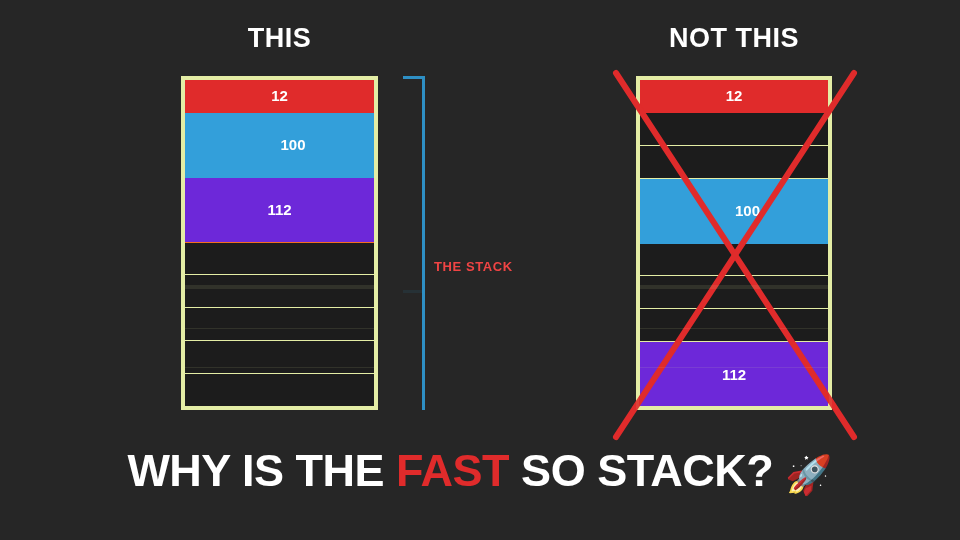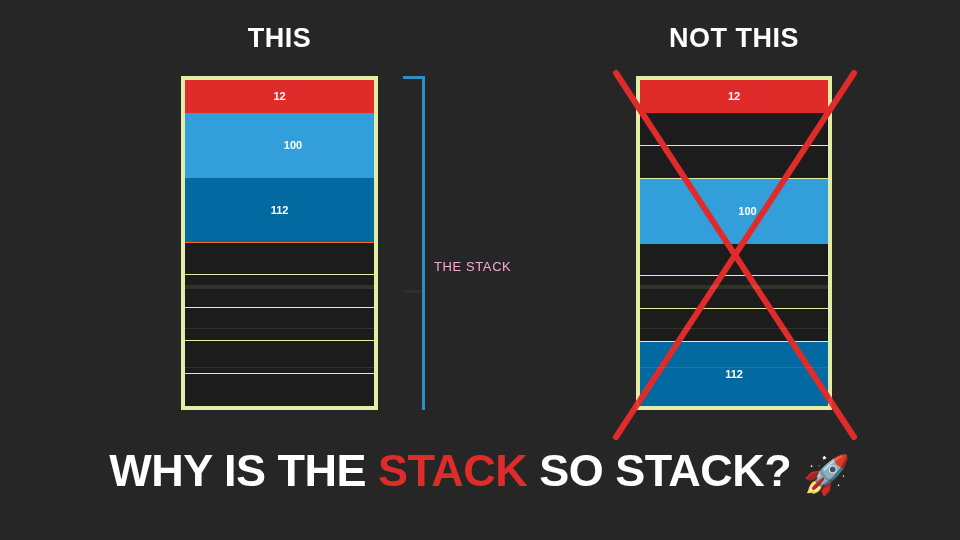--- a/index.html
+++ b/index.html
@@ -49,29 +49,29 @@
   #stack-bad  { left: 636px; top: 76px; width: 196px; height: 334px; }
 
   .cell {
     box-sizing: border-box;
     flex: 1 1 0;
     border-bottom: 1px solid #e4eda5;
     display: flex;
     align-items: center;
     justify-content: center;
     color: #ffffff;
-    font-size: 11px;
+    font-size: 15px;
     font-weight: bold;
     position: relative;
   }
   .cell:last-child { border-bottom: none; }
   .cell.empty { background: #1c1c1c; color: transparent; }
   .cell.red    { background: #e02b2b; border-bottom-color: #e02b2b; }
   .cell.blue   { background: #339fda; border-bottom-color: #339fda; padding-left: 27px; }
-  .cell.orange { background: #0369a1; border-bottom-color: #f4701f; }
+  .cell.orange { background: #6d28d9; border-bottom-color: #f4701f; }
 
   
   .cell.span1 { flex: 1 1 0; }
   .cell.span2 { flex: 2 2 0; }
 
   
   #bracket {
     position: absolute;
     left: 403px;
     top: 76px;
@@ -91,23 +91,23 @@
     left: 0;
     top: 0;
     width: 22px;
     height: 3px;
     background: #2e8fc4;
   }
   #stack-label {
     position: absolute;
     left: 434px;
     top: 259px;
-    color: #f9a8d4;
+    color: #ef4444;
     font-size: 13px;
-    font-weight: normal;
+    font-weight: bold;
     letter-spacing: 0.6px;
     white-space: nowrap;
   }
 
   
   #cross {
     position: absolute;
     left: 600px;
     top: 65px;
     width: 270px;
@@ -224,16 +224,16 @@
         <div class="rc"></div>
         <div class="rc"></div>
     </div>
     <div id="rf-bracket">
       <i class="v"></i>
         <i class="t"></i>
     </div>
   </div>
 
   <div id="caption">
-    <span>WHY IS THE </span><span class="hl">STACK</span><span> SO STACK? </span><span class="rocket">🚀</span>
+    <span>WHY IS THE </span><span class="hl">FAST</span><span> SO STACK? </span><span class="rocket">🚀</span>
   </div>
 
 </div>
 
 </body></html>

